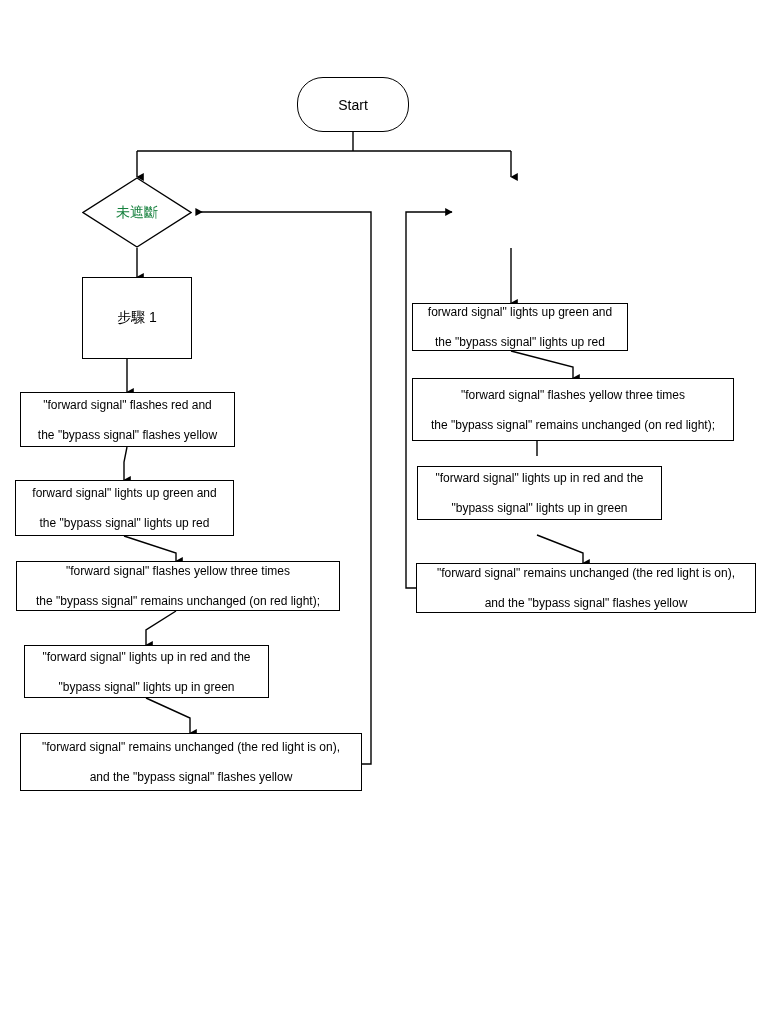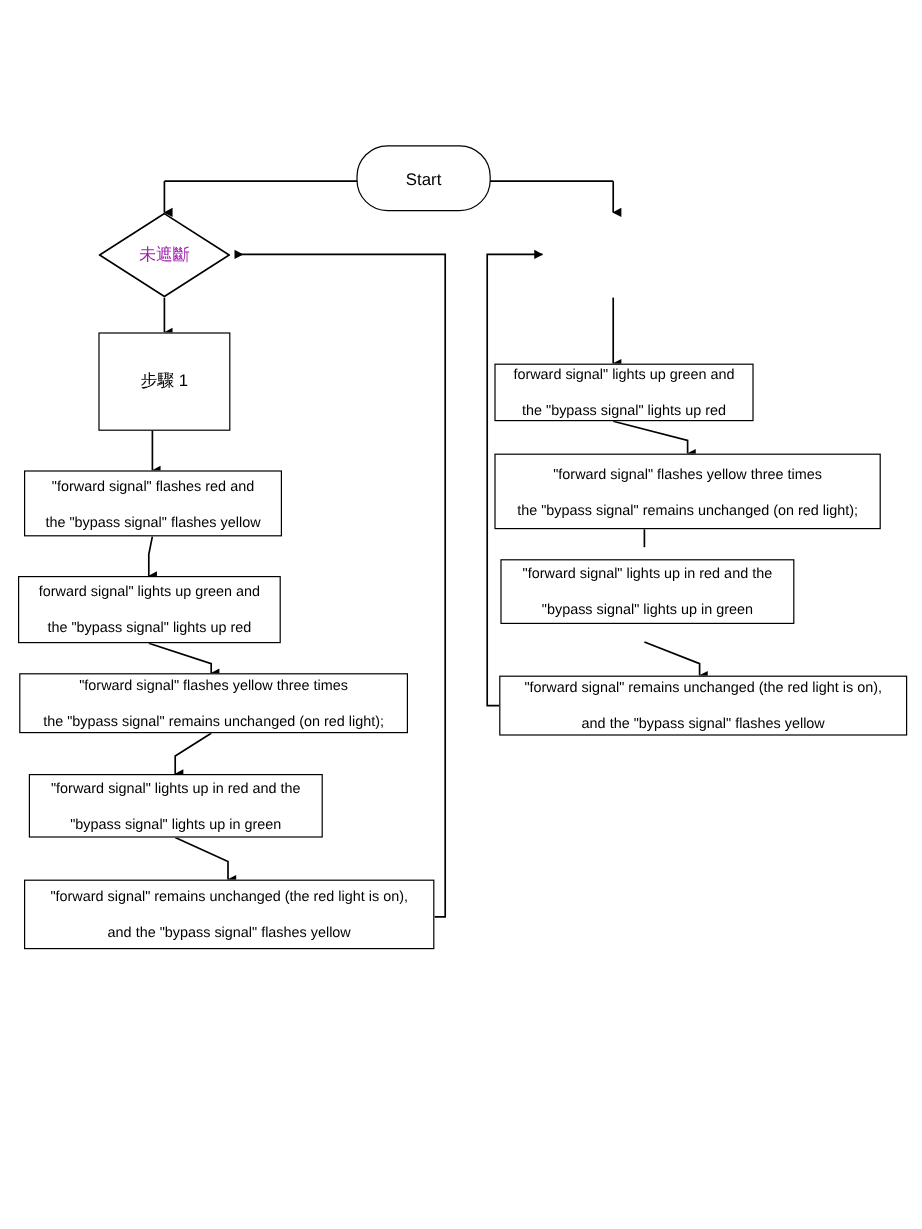--- a/index.html
+++ b/index.html
@@ -58,21 +58,21 @@
   }
   .process-text .line + .line {
     margin-top: 18px;
   }
   .decision {
     position: absolute;
     display: flex;
     align-items: center;
     justify-content: center;
     font-size: 14px;
-    color: #a21caf;
+    color: #15803d;
     text-align: center;
   }
   .decision .dia {
     position: absolute;
     left: 0;
     top: 0;
   }
   .decision .dlabel {
     position: relative;
     z-index: 2;
@@ -114,21 +114,21 @@
 
       <path d="M511,248 L511,303" marker-end="url(#arrowdown)"></path>
       <path d="M511,351 L573,367 L573,378" marker-end="url(#arrowdown)"></path>
       <path d="M537,441 L537,456"></path>
       <path d="M537,535 L583,553 L583,563" marker-end="url(#arrowdown)"></path>
 
       <path d="M416,588 L406,588 L406,212 L452,212" marker-end="url(#arrowright)"></path>
     </g>
   </svg>
 
-  <div class="node terminator" style="left:297px; top:77px; width:112px; height:55px;margin-top:44px;">
+  <div class="node terminator" style="left:297px; top:77px; width:112px; height:55px;">
     <span class="line">Start</span>
   </div>
 
   <div class="decision" style="left:82px; top:177px; width:110px; height:71px;">
     <svg class="dia" width="110" height="71" viewBox="0 0 110 71">
       <polygon points="55,1 109,35.5 55,70 1,35.5" fill="#ffffff" stroke="#000000" stroke-width="1.4"></polygon>
     </svg>
     <span class="dlabel">未遮斷</span>
   </div>
 

